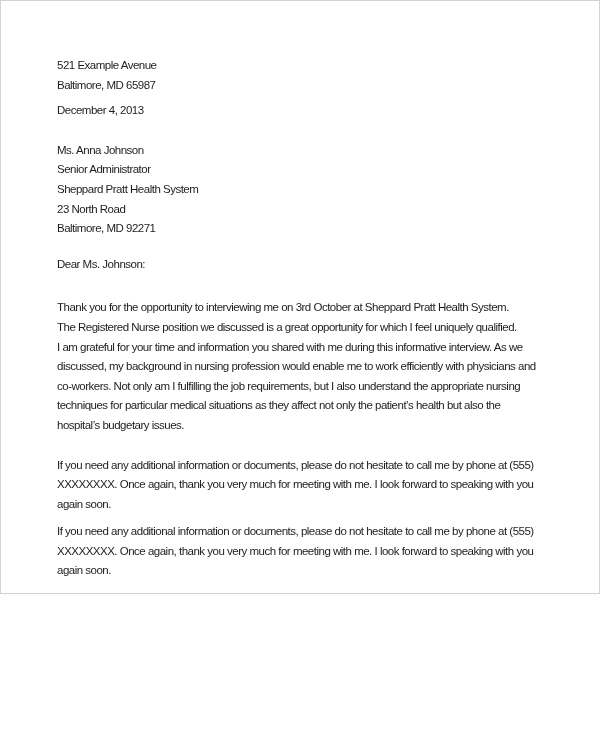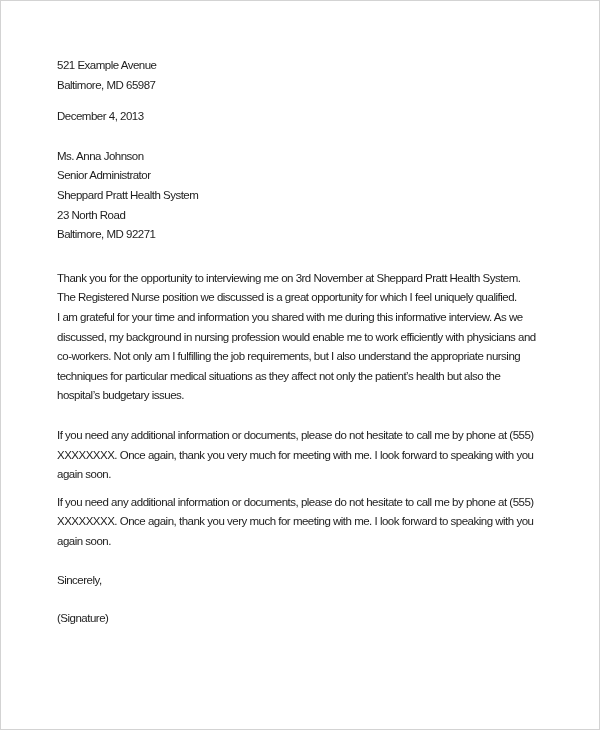--- a/index.html
+++ b/index.html
@@ -3,42 +3,42 @@
 <meta charset="utf-8">
 <style>
   html, body {
     margin: 0;
     padding: 0;
     background: #ffffff;
   }
   .page {
     position: relative;
     width: 600px;
-    height: 730px;
+    height: 594px;
     box-sizing: border-box;
     background: #ffffff;
     border: 1px solid #d3d3d3;
     overflow: hidden;
     font-family: "Liberation Sans", sans-serif;
     font-size: 11.5px;
     line-height: 19.6px;
     letter-spacing: -0.5px;
     color: #1d1d1d;
   }
   .content {
     position: absolute;
     top: 55px;
     left: 56px;
     right: 10px;
   }
   .line-block {
     white-space: pre;   
     margin: 0;
   }
-  .mt-date      { margin-top: 12px; }
+  .mt-date      { margin-top: 6px; }
   .mt-recipient { margin-top: 20px; }
   .mt-salute    { margin-top: 16px; }
   .mt-para1     { margin-top: 24px; }
   .mt-para      { }
   .mt-para3     { margin-top: 20px; }
   .mt-para-dup  { margin-top: 8px;  }
   .mt-closing   { margin-top: 20px; }
   .mt-signature { margin-top: 18px; }
 </style>
 </head>
@@ -51,22 +51,23 @@
 Baltimore, MD 65987</div>
 
     <div class="line-block mt-date">December 4, 2013</div>
 
     <div class="line-block mt-recipient">Ms. Anna Johnson
 Senior Administrator
 Sheppard Pratt Health System
 23 North Road
 Baltimore, MD 92271</div>
 
+    <div class="line-block mt-salute">Dear Ms. Johnson:</div>
 
-    <div class="line-block mt-para1">Thank you for the opportunity to interviewing me on 3rd November at Sheppard Pratt Health System.
+    <div class="line-block mt-para1">Thank you for the opportunity to interviewing me on 3rd October at Sheppard Pratt Health System.
 The Registered Nurse position we discussed is a great opportunity for which I feel uniquely qualified.</div>
 
     <div class="line-block mt-para">I am grateful for your time and information you shared with me during this informative interview. As we
 discussed, my background in nursing profession would enable me to work efficiently with physicians and
 co-workers. Not only am I fulfilling the job requirements, but I also understand the appropriate nursing
 techniques for particular medical situations as they affect not only the patient’s health but also the
 hospital’s budgetary issues.</div>
 
     <div class="line-block mt-para3">If you need any additional information or documents, please do not hesitate to call me by phone at (555)
 XXXXXXXX. Once again, thank you very much for meeting with me. I look forward to speaking with you

